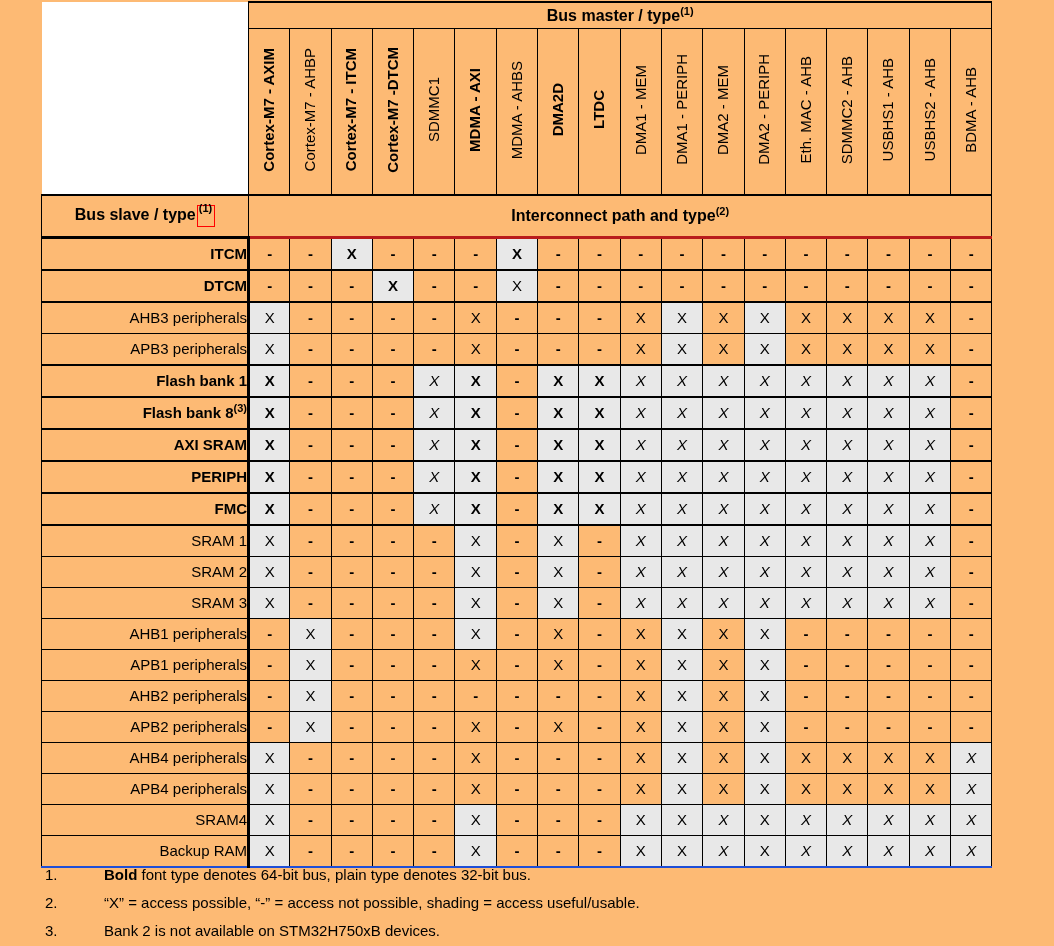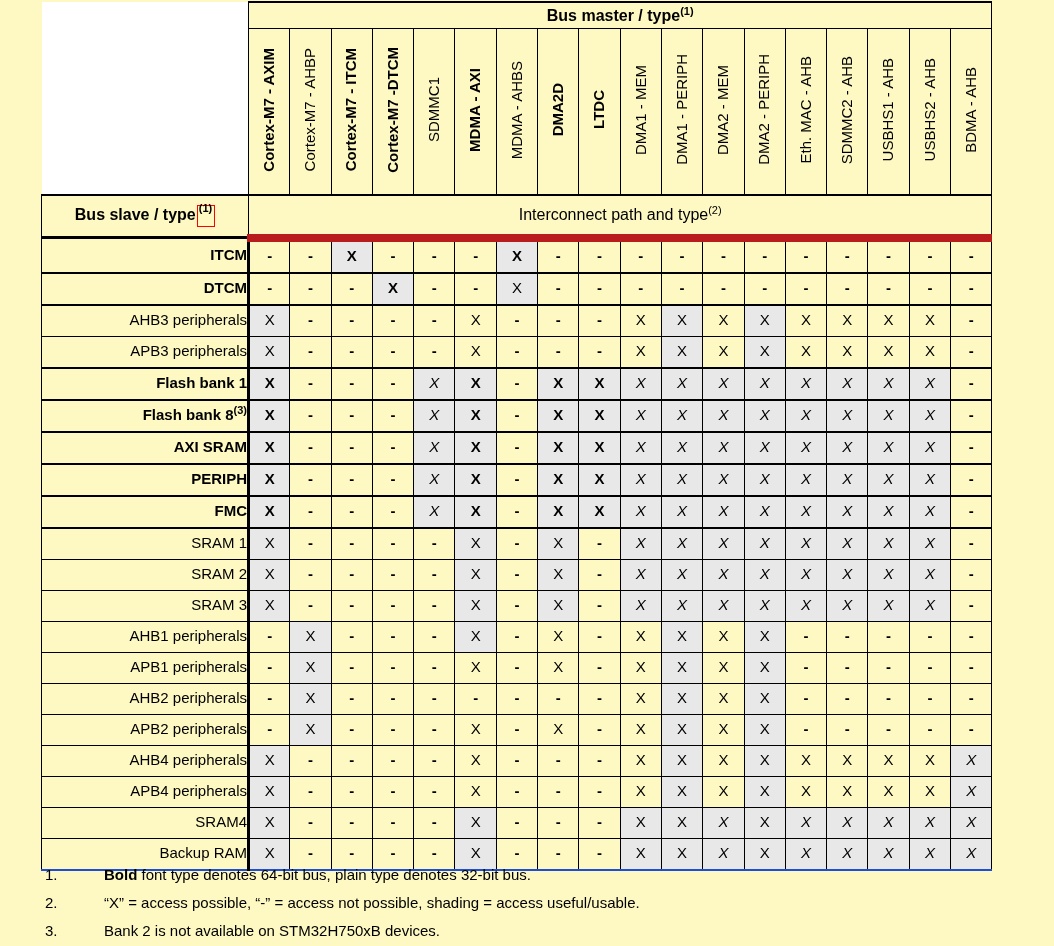--- a/index.html
+++ b/index.html
@@ -1,27 +1,27 @@
 <!DOCTYPE html>
 <html><head>
 <meta charset="utf-8">
 <style>
   html,body{margin:0;padding:0;background:#fff;}
   body{width:1054px;height:946px;font-family:"Liberation Sans",sans-serif;color:#000;overflow:hidden;}
-  .page{position:relative;width:1054px;height:946px;background:#fef9c3;}
+  .page{position:relative;width:1054px;height:946px;background:#fdba74;}
 
   table#matrix{border-collapse:collapse;position:absolute;left:41px;top:1px;table-layout:fixed;}
   #matrix td{border:1px solid #000;text-align:center;vertical-align:middle;padding:0;font-size:15px;line-height:1.1;}
   #matrix td.corner{border:none;background:#fff;}
   #matrix td.busmaster{height:25px;font-weight:bold;font-size:16px;border-top:2px solid #000;}
   #matrix td.rothead{height:165px;}
   .rot{writing-mode:vertical-rl;transform:rotate(180deg);display:inline-block;font-size:15px;white-space:nowrap;}
   .rot.bold{font-weight:bold;}
   #matrix td.slavehead{height:40px;font-weight:bold;font-size:16px;border-top:2px solid #000;border-bottom:3px solid #000;}
-  #matrix td.interconnect{font-weight:normal;font-size:16px;border-top:2px solid #000;border-bottom:8px solid #b91c1c;}
+  #matrix td.interconnect{font-weight:bold;font-size:16px;border-top:2px solid #000;border-bottom:3px solid #b91c1c;}
   #matrix tr.datarow td{height:30px;}
   #matrix td.rowlabel{font-size:15px;text-align:right;}
   #matrix td.rowlabel.bold{font-weight:bold;}
   #matrix td.firstdata{border-left:3px solid #000;}
   #matrix td.shaded{background:#e8e8e8;}
   #matrix td.xbold{font-weight:bold;}
   #matrix td.xitalic{font-style:italic;}
   #matrix td.dash{font-weight:bold;}
   #matrix tr.thick td{border-bottom:2px solid #000;}
   #matrix tr.last td{border-bottom:2px solid #1d4ed8;}

